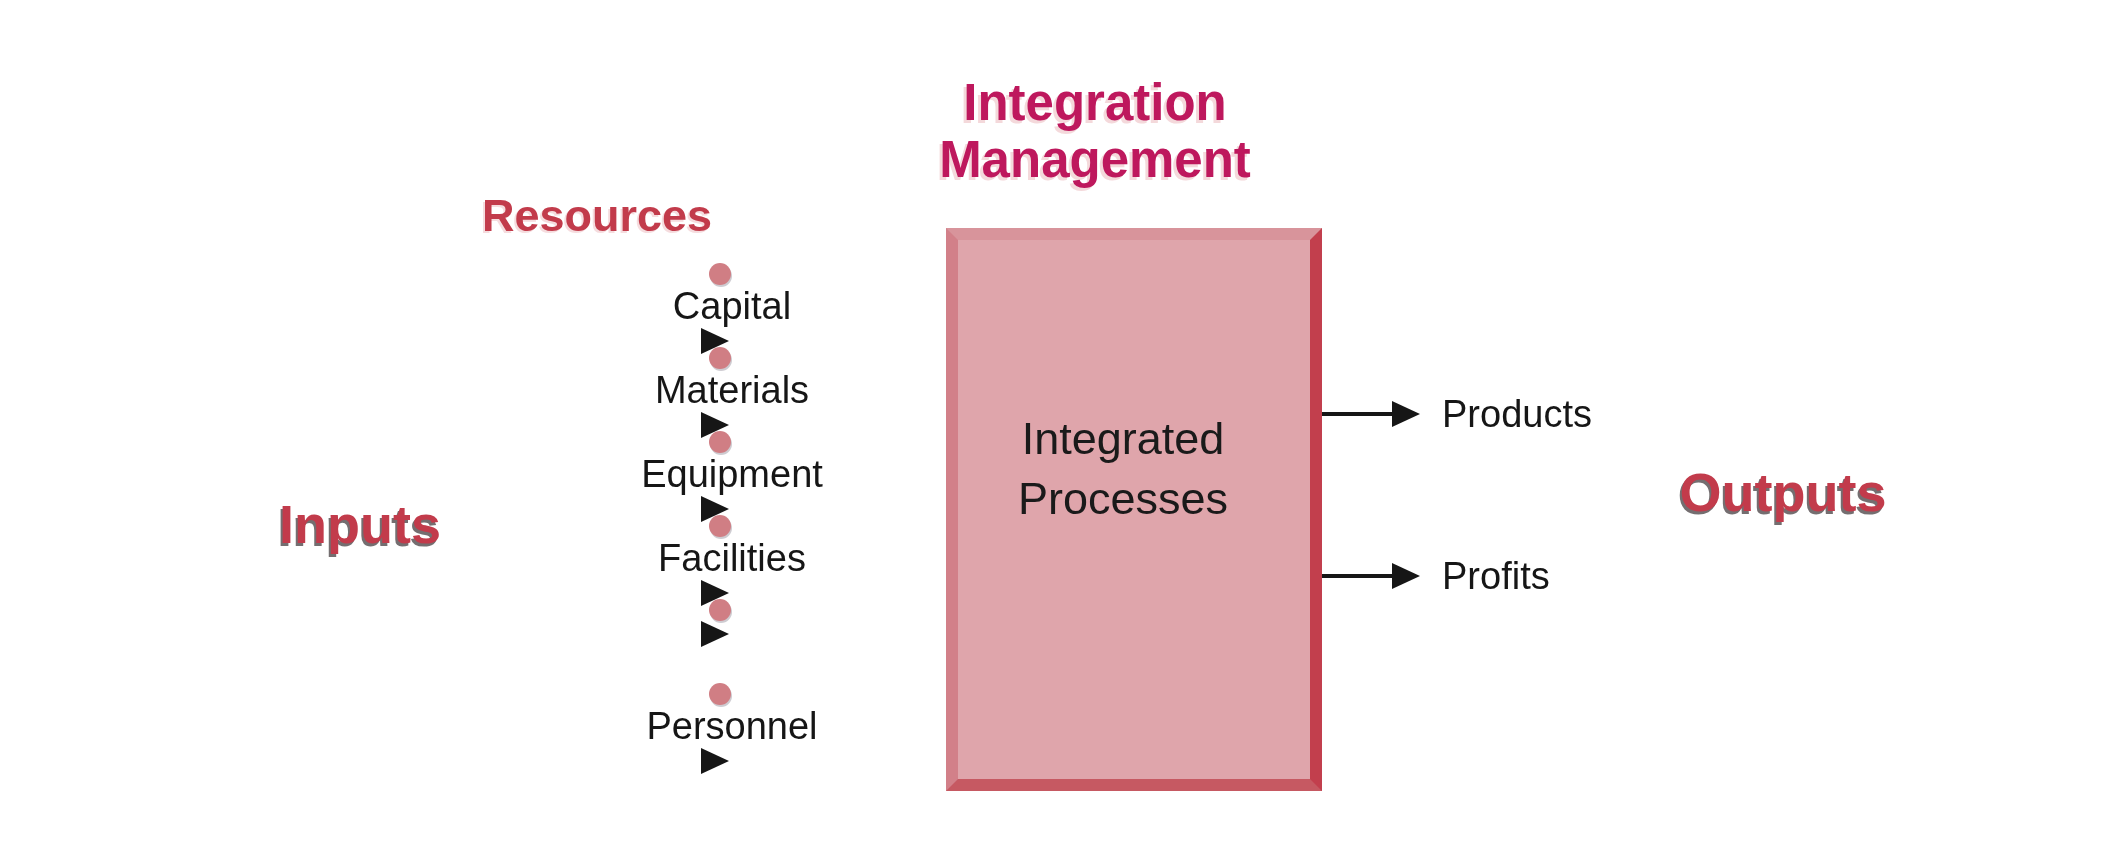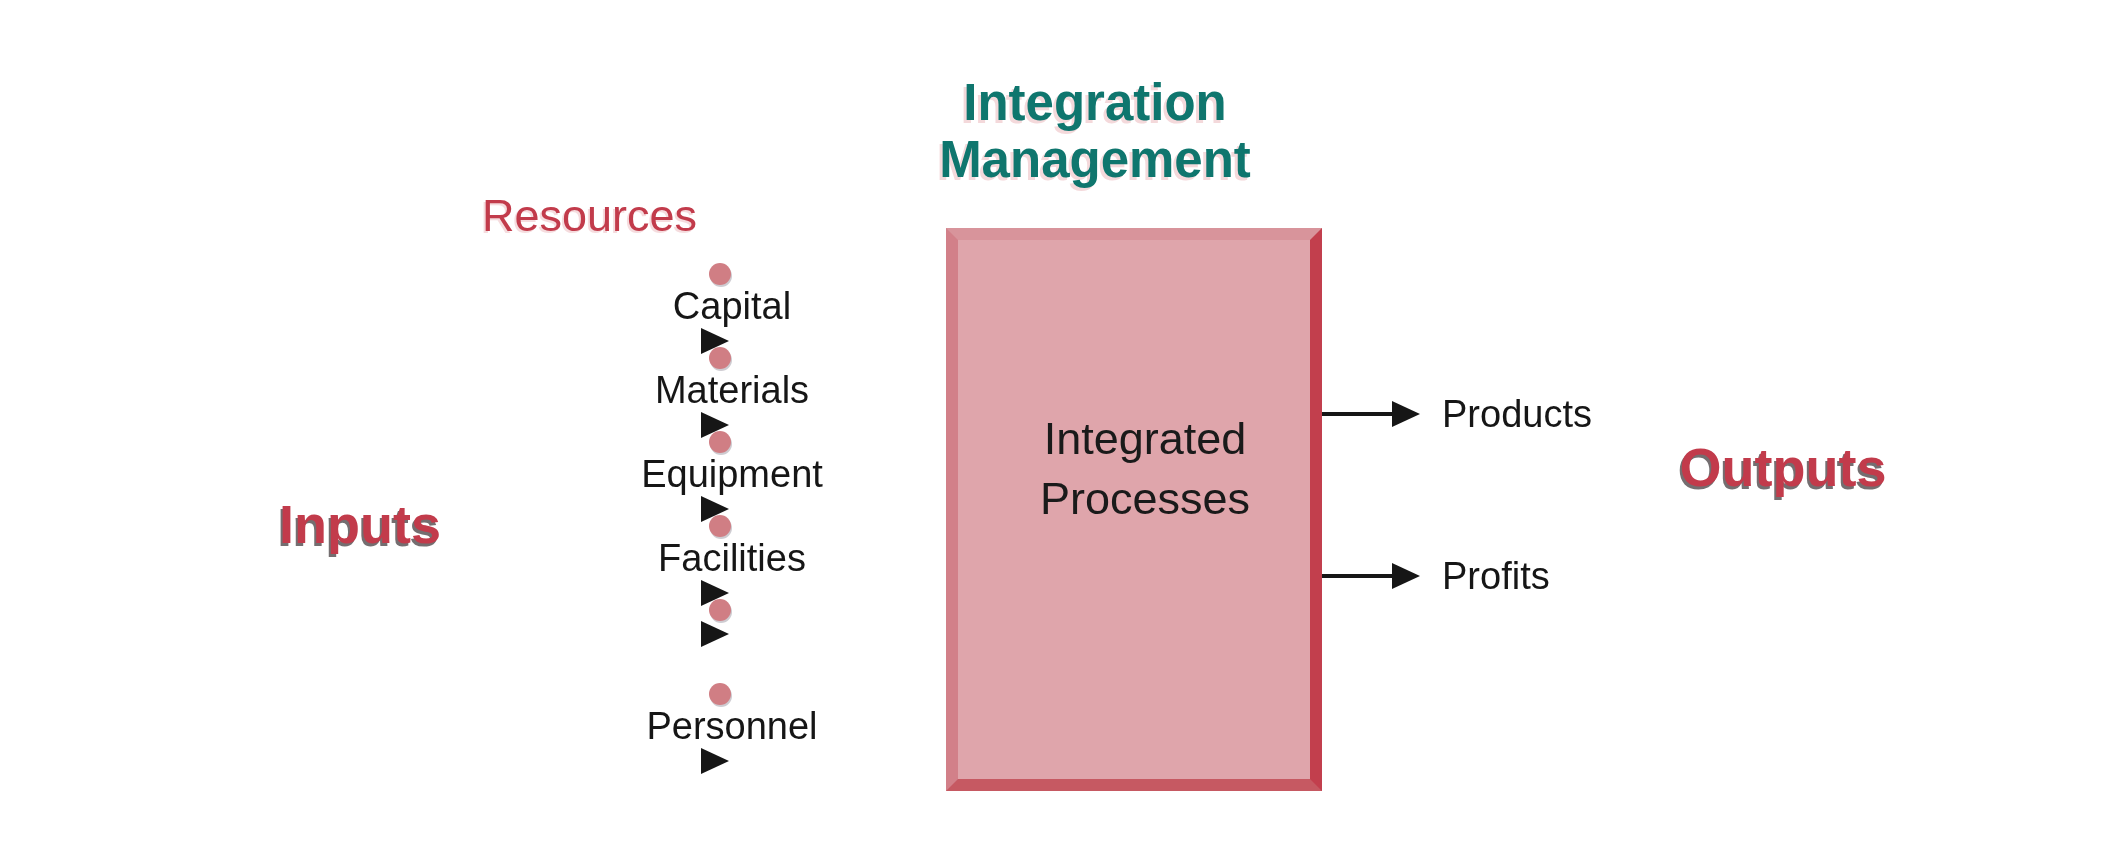--- a/index.html
+++ b/index.html
@@ -9,50 +9,50 @@
     background:#ffffff;
     overflow:hidden;
     font-family:"Liberation Sans", sans-serif;
     color:#161616;
   }
   .title{
     position:absolute;
     left:860px; top:74px; width:470px;
     text-align:center;
     font-size:51px; font-weight:bold; line-height:57px;
-    color:#0f766e;
+    color:#be185d;
     text-shadow:-3px 3px 0 rgba(235,185,190,0.55);
   }
   .resources-heading{
     position:absolute;
     left:482px; top:190px;
-    font-size:45px; font-weight:normal;
+    font-size:45px; font-weight:bold;
     color:#c23b4b;
     text-shadow:-2px 2px 0 rgba(235,185,190,0.5);
   }
   .side-label{
     position:absolute;
     font-size:54px; font-weight:bold;
     color:#c23b4b;
     text-align:center;
     text-shadow:-2px 3px 0 rgba(42,32,36,0.65);
   }
   .side-label.inputs{ left:220px; top:482px; width:280px;margin-top:11px; }
-  .side-label.outputs{ left:1650px; top:436px; width:266px; }
+  .side-label.outputs{ left:1650px; top:461px; width:266px; }
 
   .process-box{
     position:absolute;
     left:946px; top:228px; width:376px; height:563px;
     box-sizing:border-box;
     background:#dfa5ab;
     border-style:solid;
     border-width:12px;
     
     border-color:#d8949b #c23f4d #c65962 #d28089;
-    display:flex; align-items:center; justify-content:flex-end;
+    display:flex; align-items:center; justify-content:flex-start;
     padding-bottom:82px;
   }
   .process-label{
     font-size:45px; line-height:60px;
     text-align:center;
     color:#1a1a1a;
     max-width:330px;
   }
 
   .input-row{

